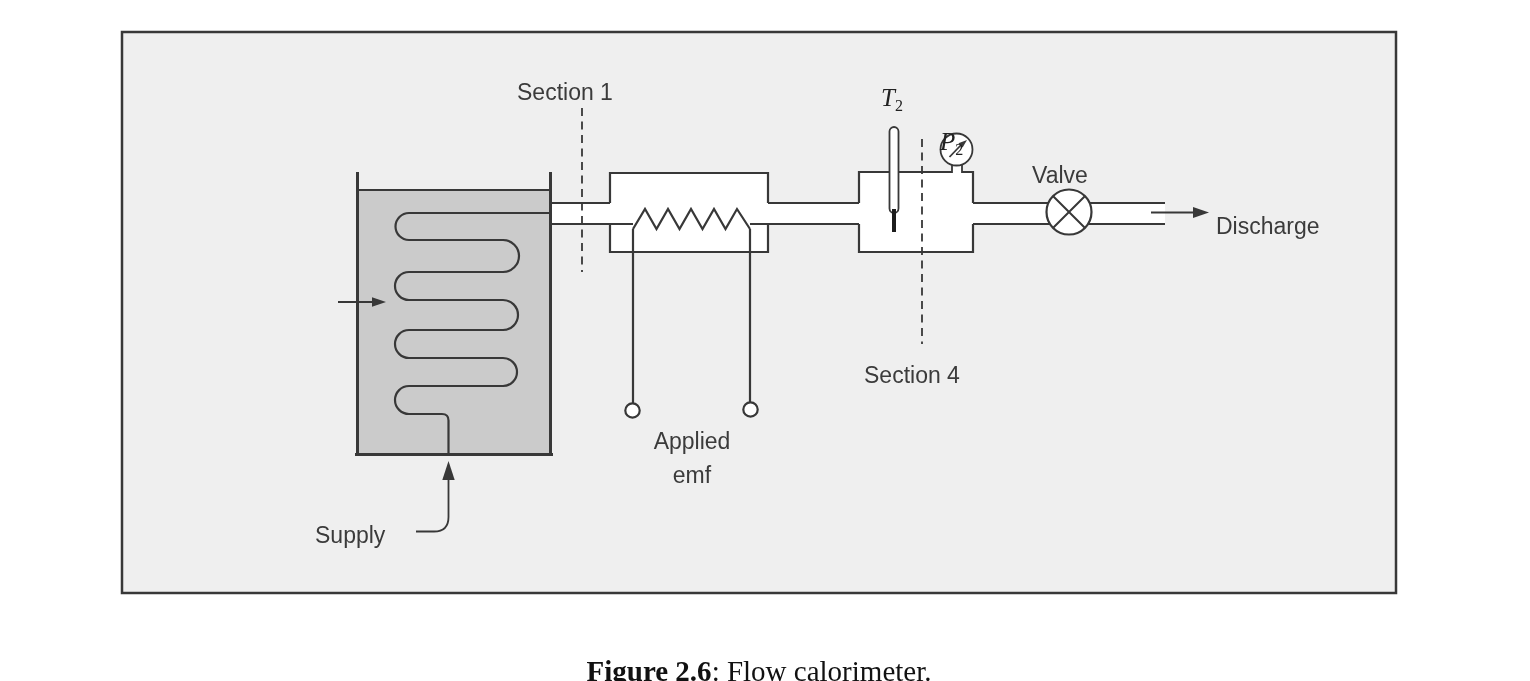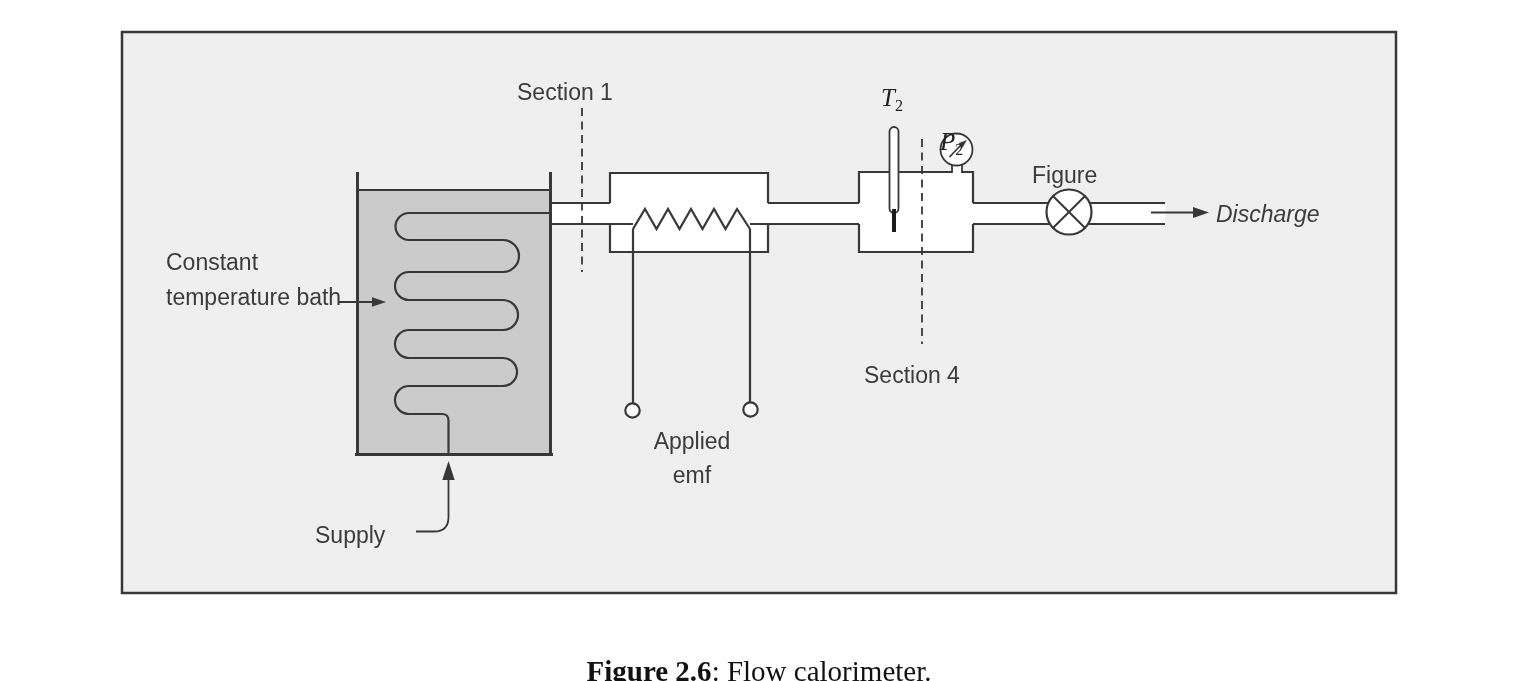--- a/index.html
+++ b/index.html
@@ -88,25 +88,24 @@
 
 
   <div class="serif-lbl" style="left:881px;top:85px;">
     <span>T</span><sub>2</sub>
   </div>
 
   <div class="serif-lbl" style="left:940px;top:97px;margin-top:32px;">
     <span>P</span><sub>2</sub>
   </div>
 
-  <div class="lbl" style="left:1032px;top:161px;">Figure</div>
+  <div class="lbl" style="left:1032px;top:161px;">Valve</div>
 
-  <div class="lbl" style="left:1216px;top:200px;font-style:italic;">Discharge</div>
+  <div class="lbl" style="left:1216px;top:212px;">Discharge</div>
 
-  <div class="lbl" style="left:166px;top:245px;width:178px;line-height:35px;white-space:normal;">Constant temperature bath</div>
 
   <div class="lbl" style="left:315px;top:521px;">Supply</div>
 
   <div class="lbl center" style="left:627px;top:424px;width:130px;line-height:34px;text-align:center;">
     <span>Applied</span><br>
     <span>emf</span>
   </div>
 
   <div class="lbl" style="left:864px;top:361px;">Section 4</div>
 

